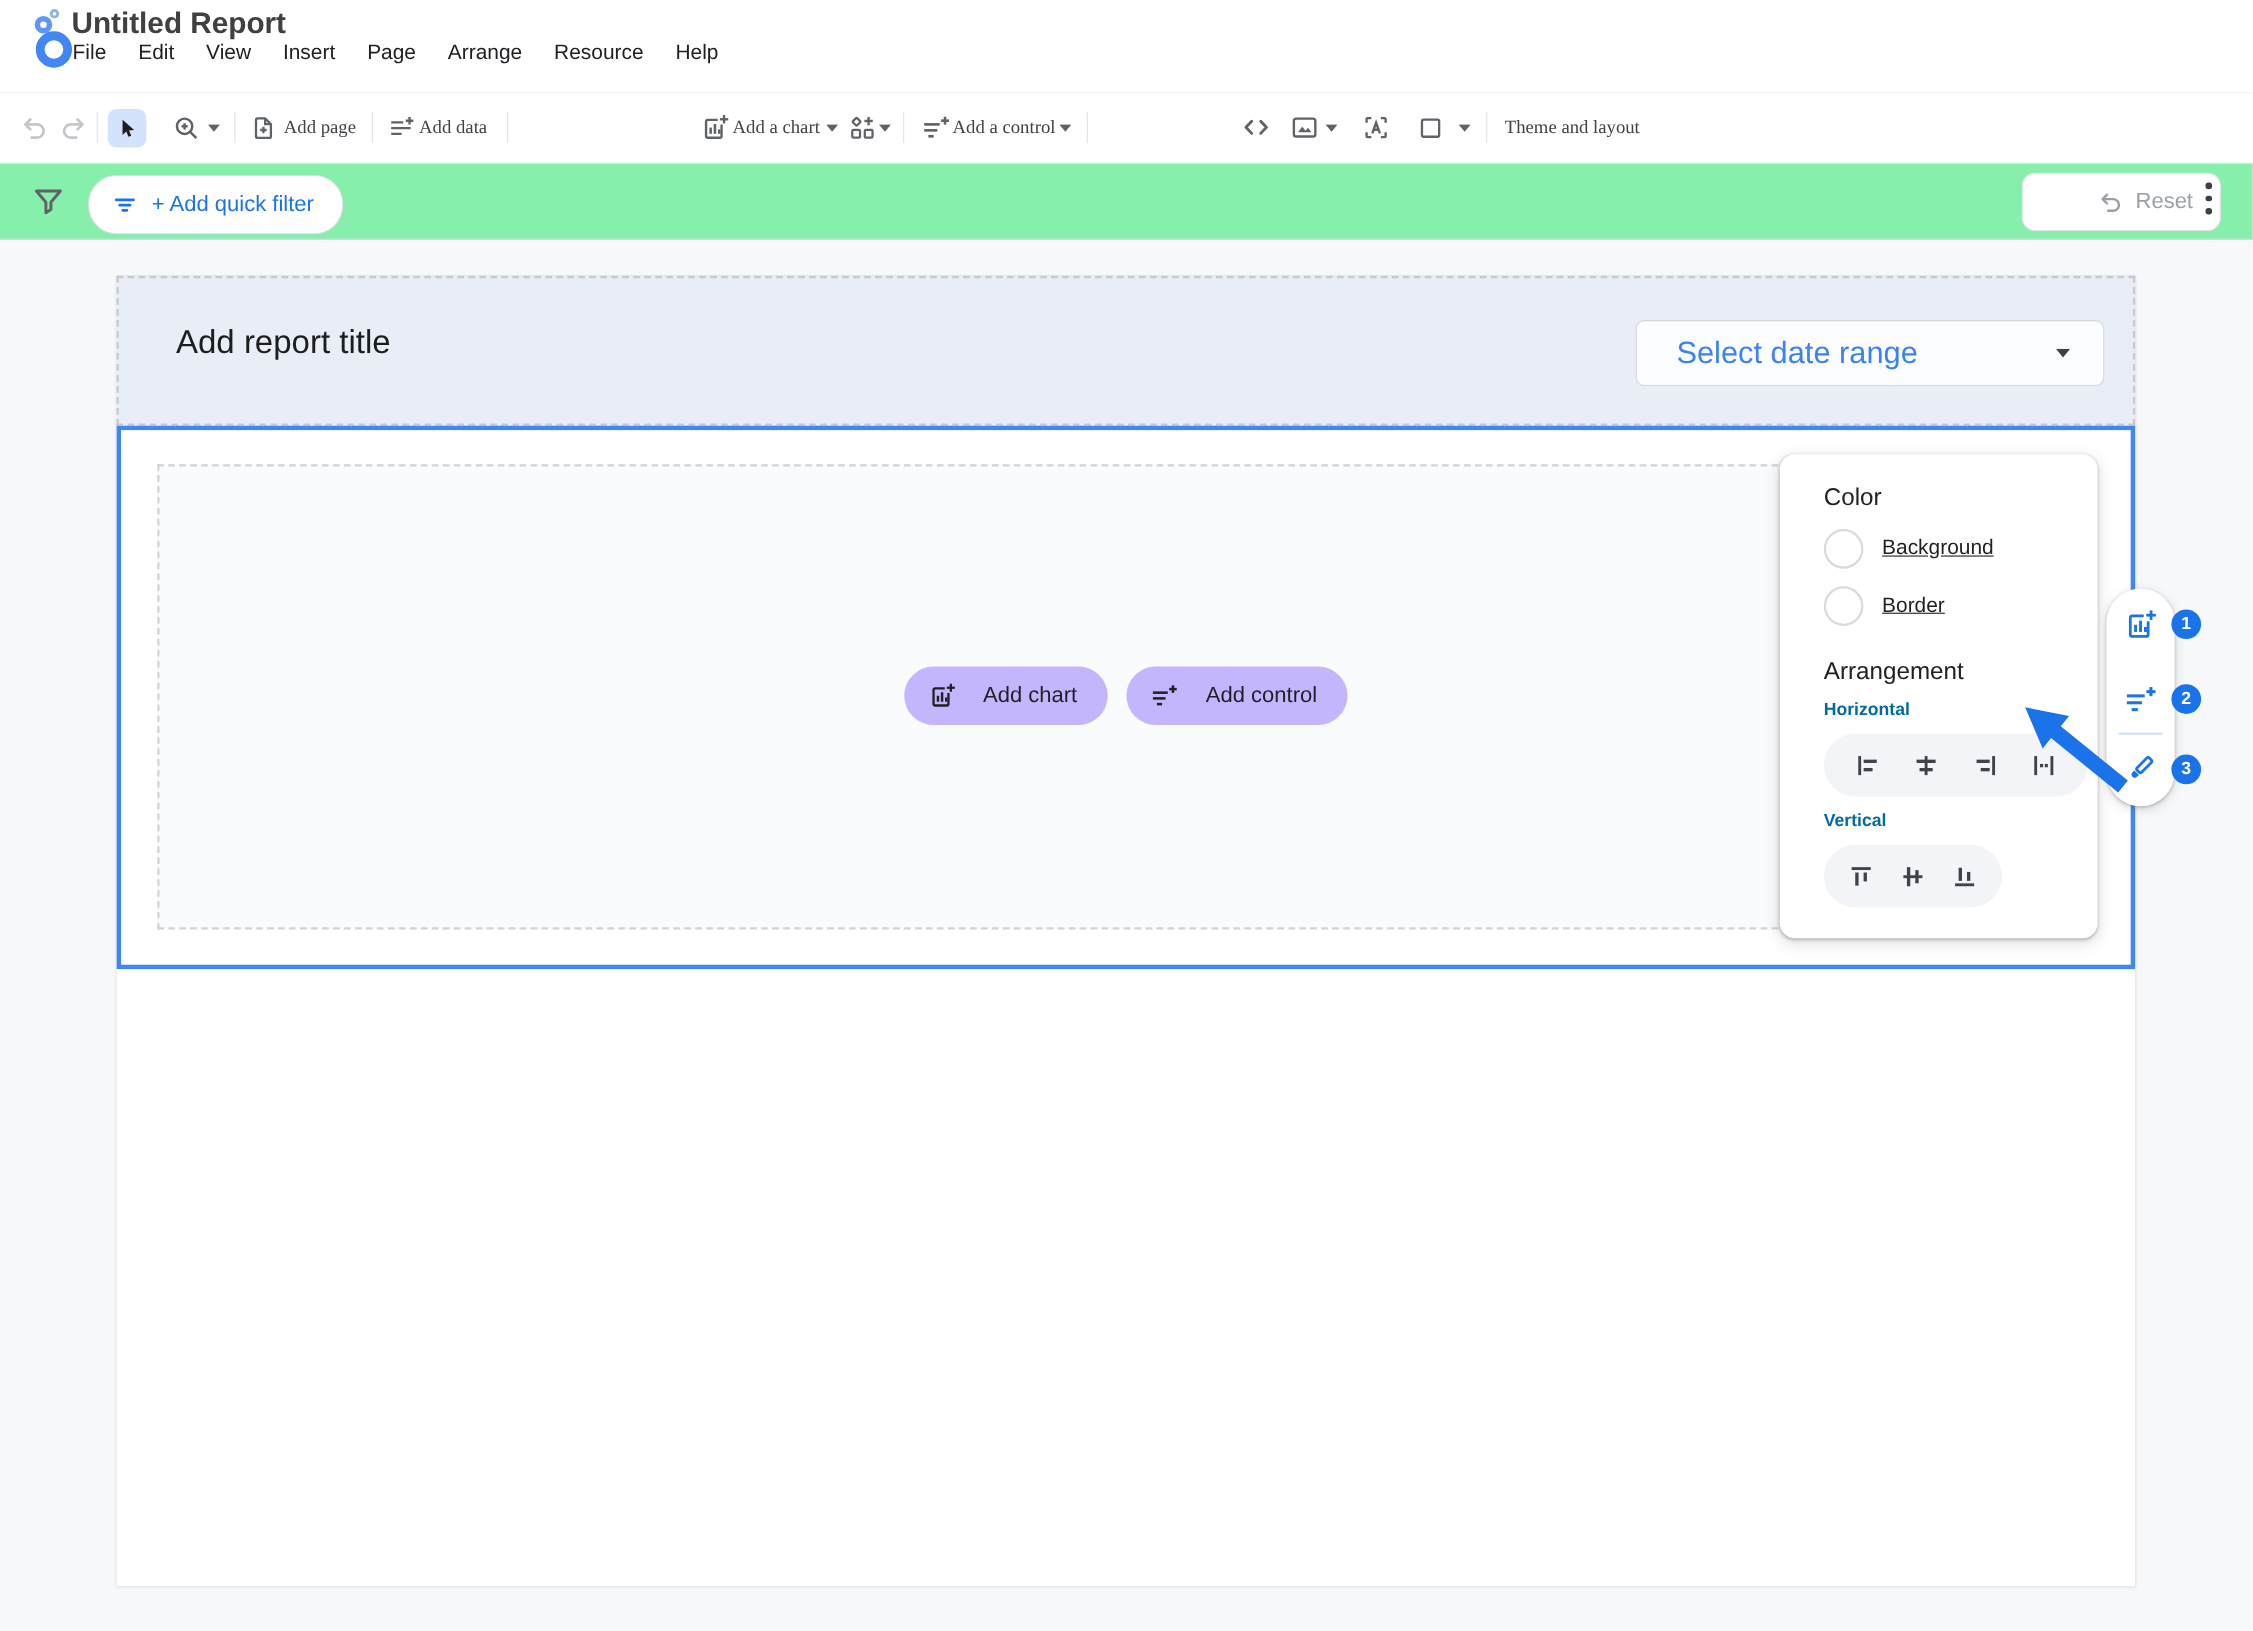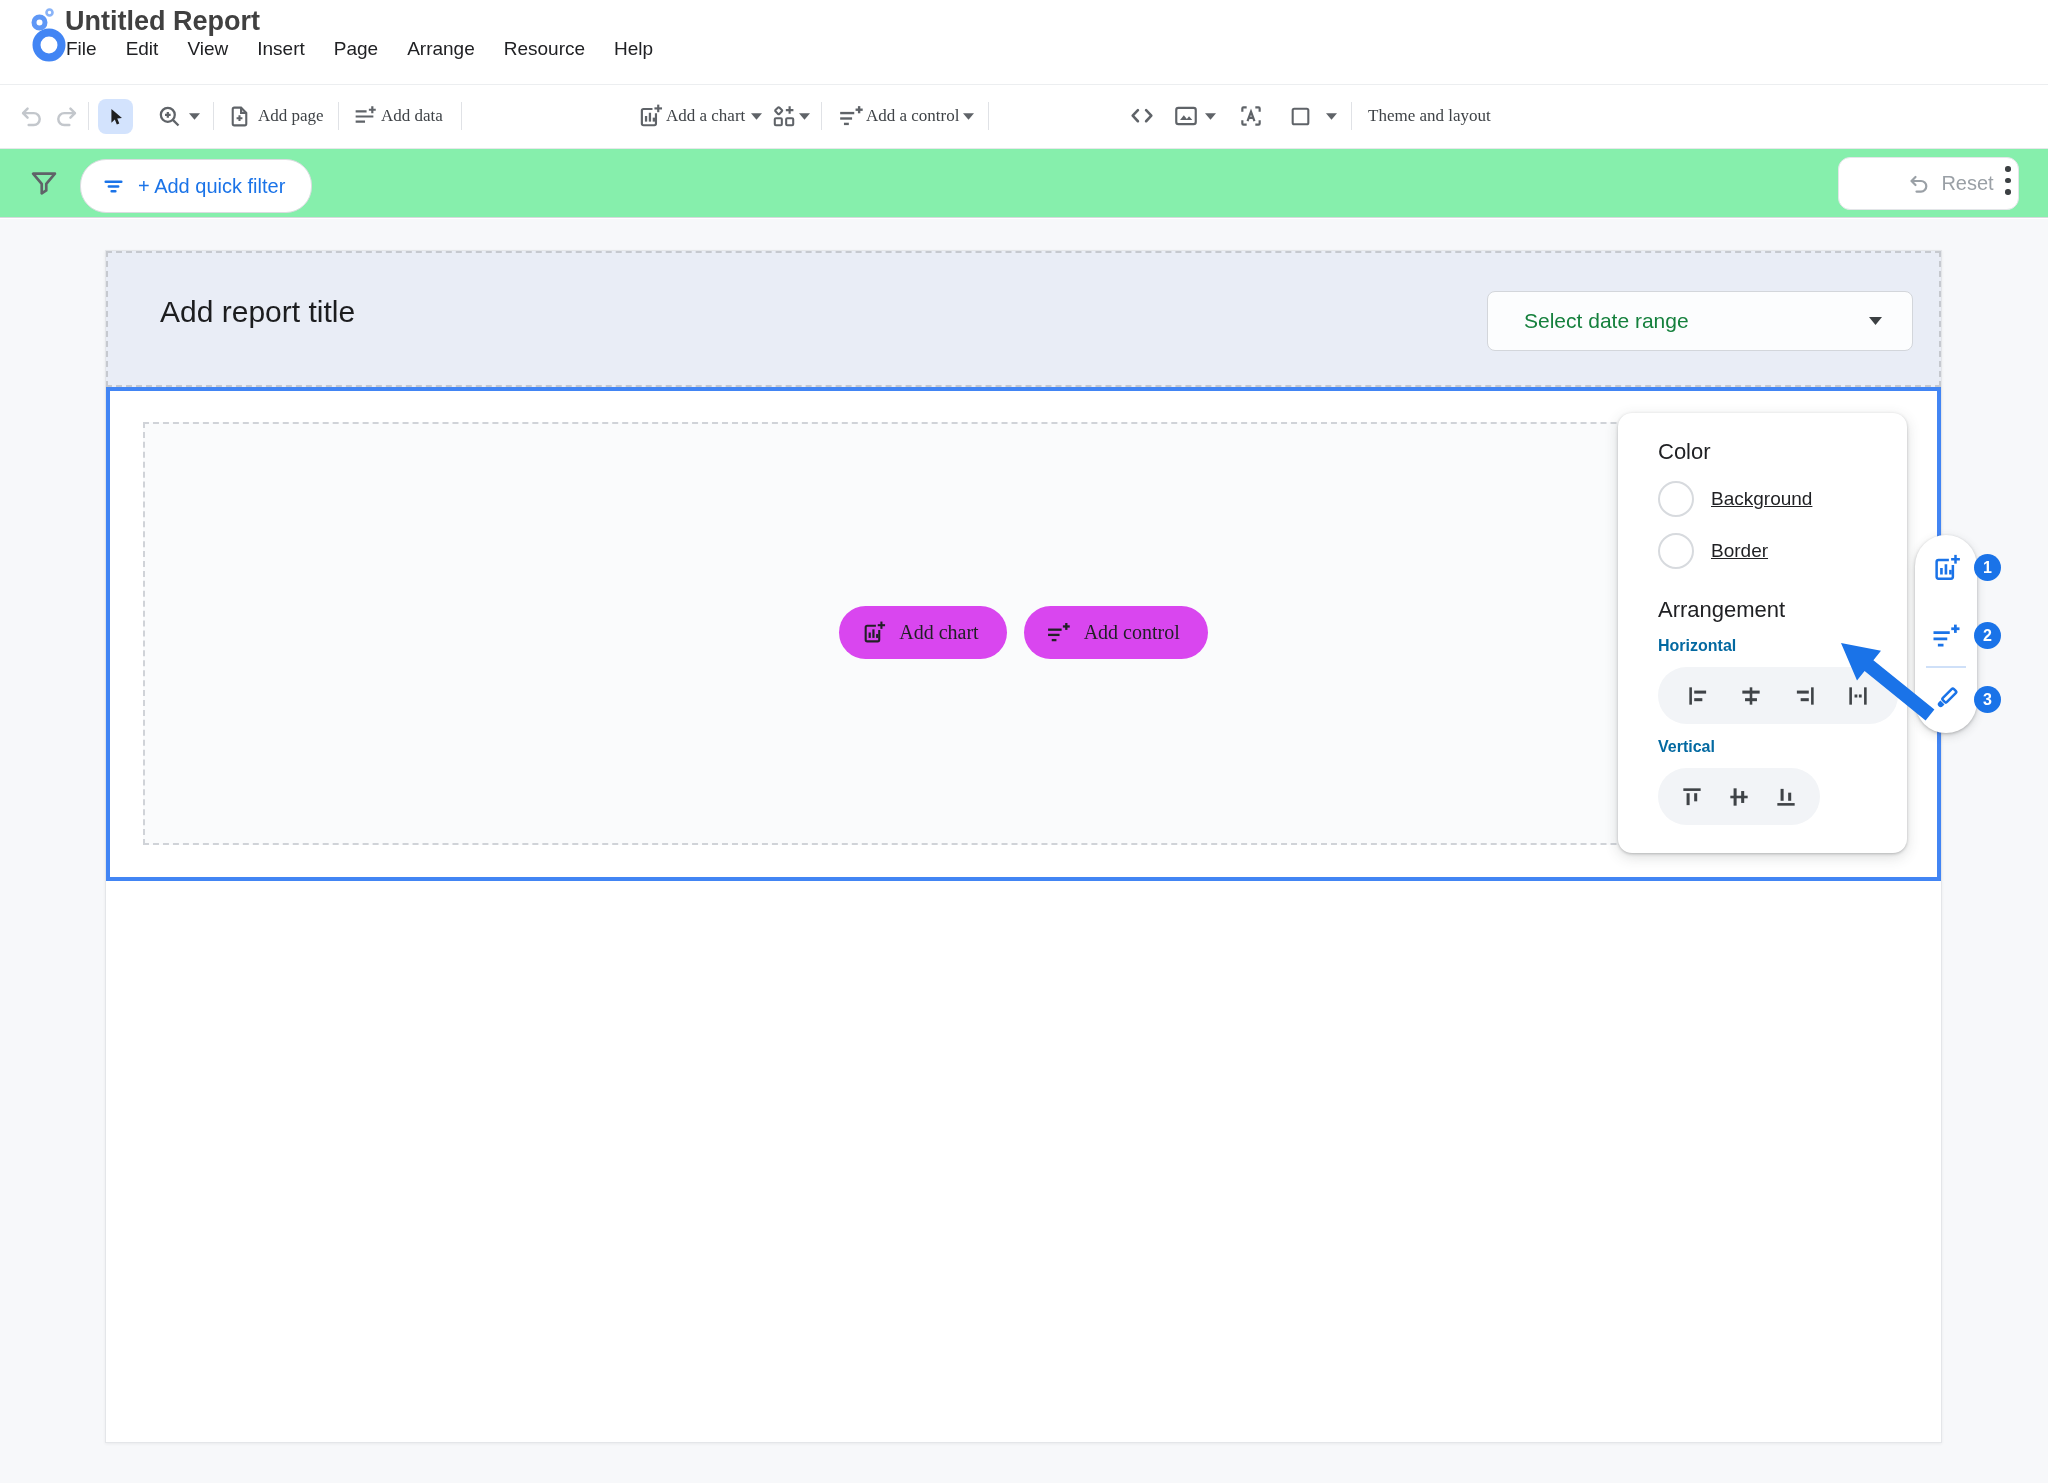--- a/index.html
+++ b/index.html
@@ -41,28 +41,28 @@
   
   .canvas{position:absolute;left:0;top:219px;right:0;bottom:0;background:#f7f8fa;}
   .page{position:absolute;left:105px;top:31px;width:1837px;height:1193px;background:#fff;
         border:1px solid #e4e6e9;box-sizing:border-box;box-shadow:0 1px 3px rgba(0,0,0,.06);}
   .band{position:absolute;left:0;top:0;width:100%;height:136px;background:#e9edf6;
         border:2px dashed #c6c9cf;box-sizing:border-box;}
   .report-title{position:absolute;left:52px;top:42px;font-size:30px;color:#1c1d1f;}
   .date-select{position:absolute;left:1379px;top:38px;width:426px;height:60px;background:#fcfdfe;
                border:1px solid #d3d6db;border-radius:8px;display:flex;align-items:center;
                justify-content:space-between;padding:0 30px 0 36px;box-sizing:border-box;}
-  .date-select span{font-size:21px;color:#15803d;}
+  .date-select span{font-size:28px;color:#3b82f6;}
   .section{position:absolute;left:0;top:136px;width:100%;height:494px;background:#fff;
            border:4px solid #4285f4;box-sizing:border-box;}
   .dashed-area{position:absolute;left:33px;top:31px;width:1763px;height:423px;background:#fafbfc;
                border:2px dashed #d0d3d8;box-sizing:border-box;}
   .btn-row{position:absolute;left:0;top:215px;width:100%;display:flex;justify-content:center;gap:17px;}
-  .pill-btn{height:53px;background:#d946ef;border-radius:27px;display:flex;align-items:center;
-            gap:13px;padding:0 28px 0 22px;color:#1f2023;font-family:Liberation Serif, serif;}
+  .pill-btn{height:53px;background:#c4b5fd;border-radius:27px;display:flex;align-items:center;
+            gap:25px;padding:0 28px 0 22px;color:#1f2023;}
   .pill-btn span{font-size:20px;font-weight:500;color:#1f2023;white-space:nowrap;}
 
   
   .panel{position:absolute;left:1618px;top:194px;width:289px;height:440px;background:#fff;border-radius:14px;
          box-shadow:0 1px 3px rgba(60,64,67,.3),0 4px 14px rgba(60,64,67,.18);z-index:10;
          padding:26px 0 0 40px;box-sizing:border-box;}
   .p-heading{font-size:22px;font-weight:500;color:#202124;}
   .p-row{display:flex;align-items:center;gap:17px;margin-top:16px;text-decoration:underline;}
   .swatch{width:36px;height:36px;border:2px solid #d7dade;border-radius:50%;background:#fff;box-sizing:border-box;}
   .p-row span{font-size:19px;color:#1f2023;}

